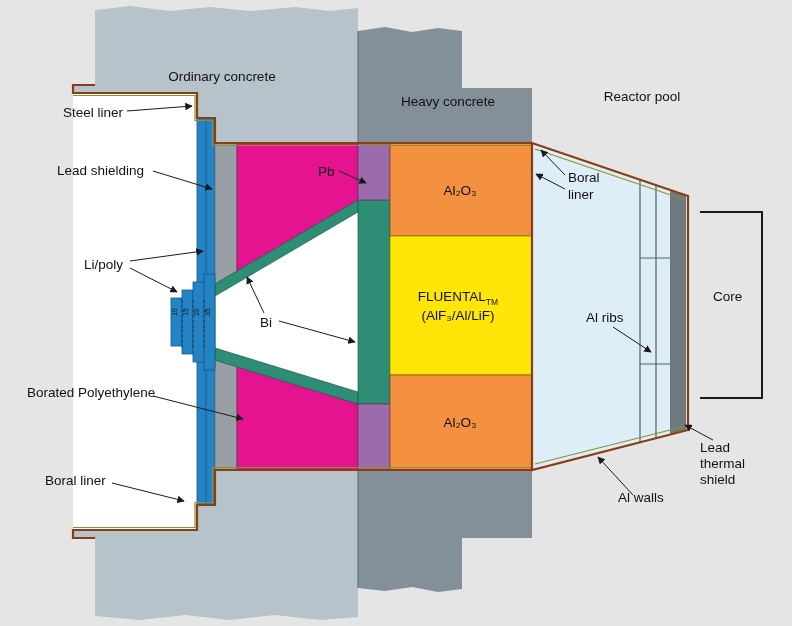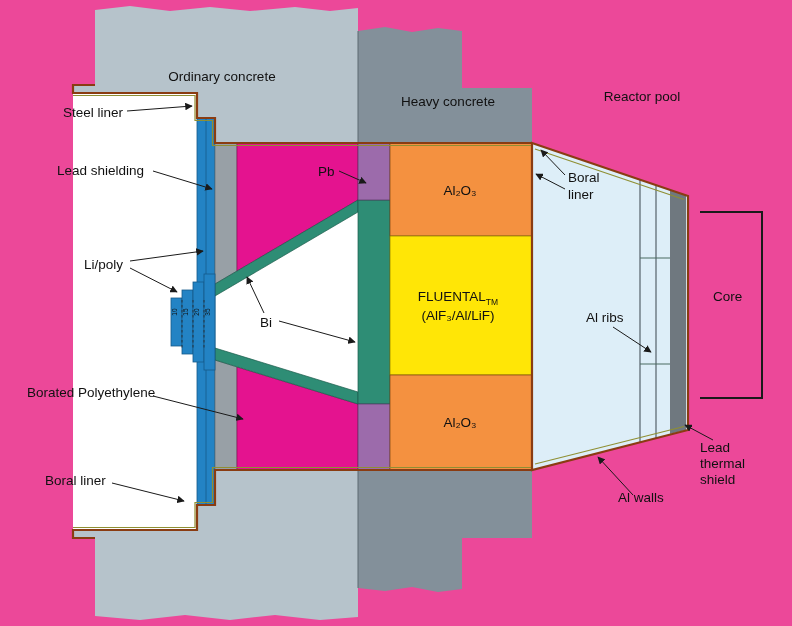--- a/index.html
+++ b/index.html
@@ -1,16 +1,16 @@
 <!DOCTYPE html>
 <html><head>
 <meta charset="utf-8">
 <style>
   html,body{margin:0;padding:0;background:#ffffff;}
-  .stage{width:792px;height:626px;position:relative;background:#ec4899;}
+  .stage{width:792px;height:626px;position:relative;background:#e5e5e5;}
   svg{display:block;}
   text{font-family:"Liberation Sans","DejaVu Sans",sans-serif;fill:#111111;}
   .arrow{stroke:#1a1a1a;stroke-width:1;fill:none;}
 </style>
 </head>
 <body>
 
 <div class="stage">
 <svg width="792" height="626" viewBox="0 0 792 626">
   <defs>

